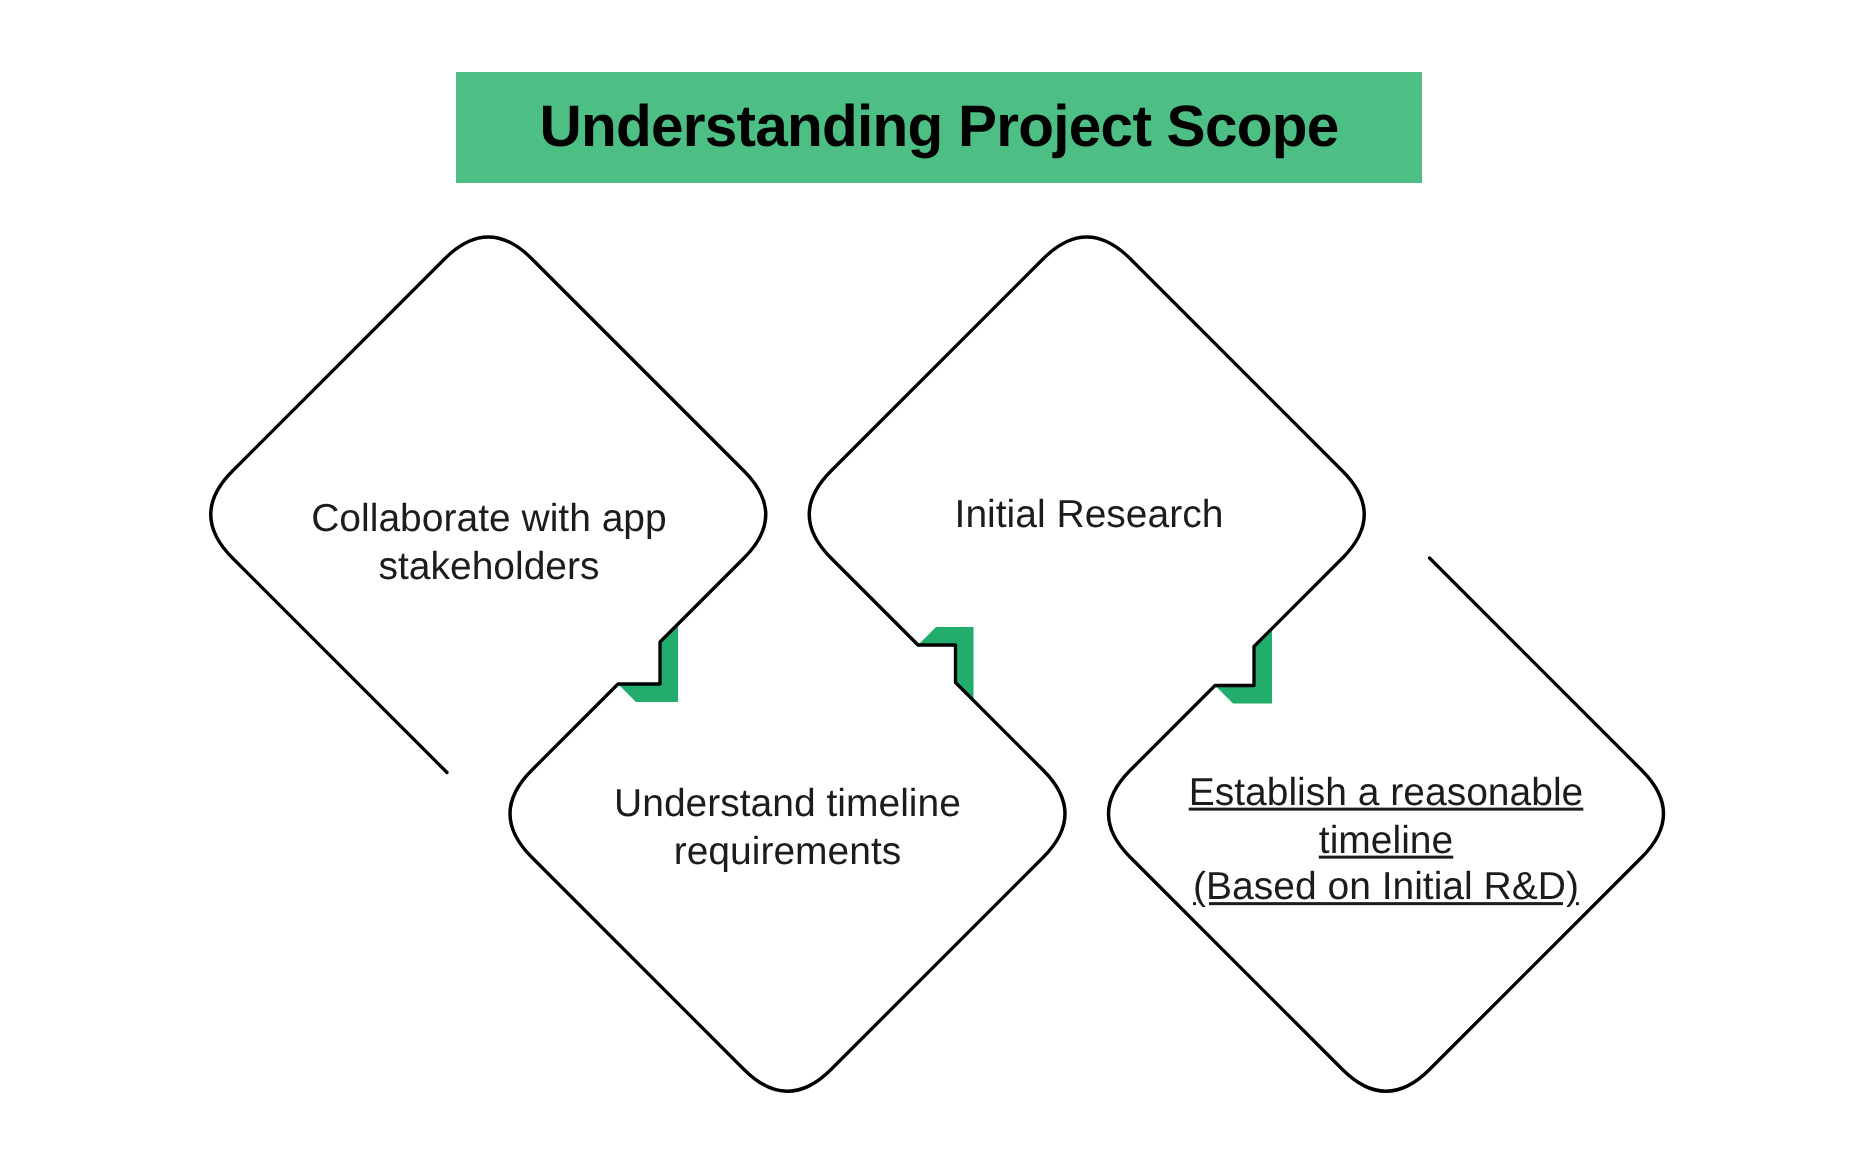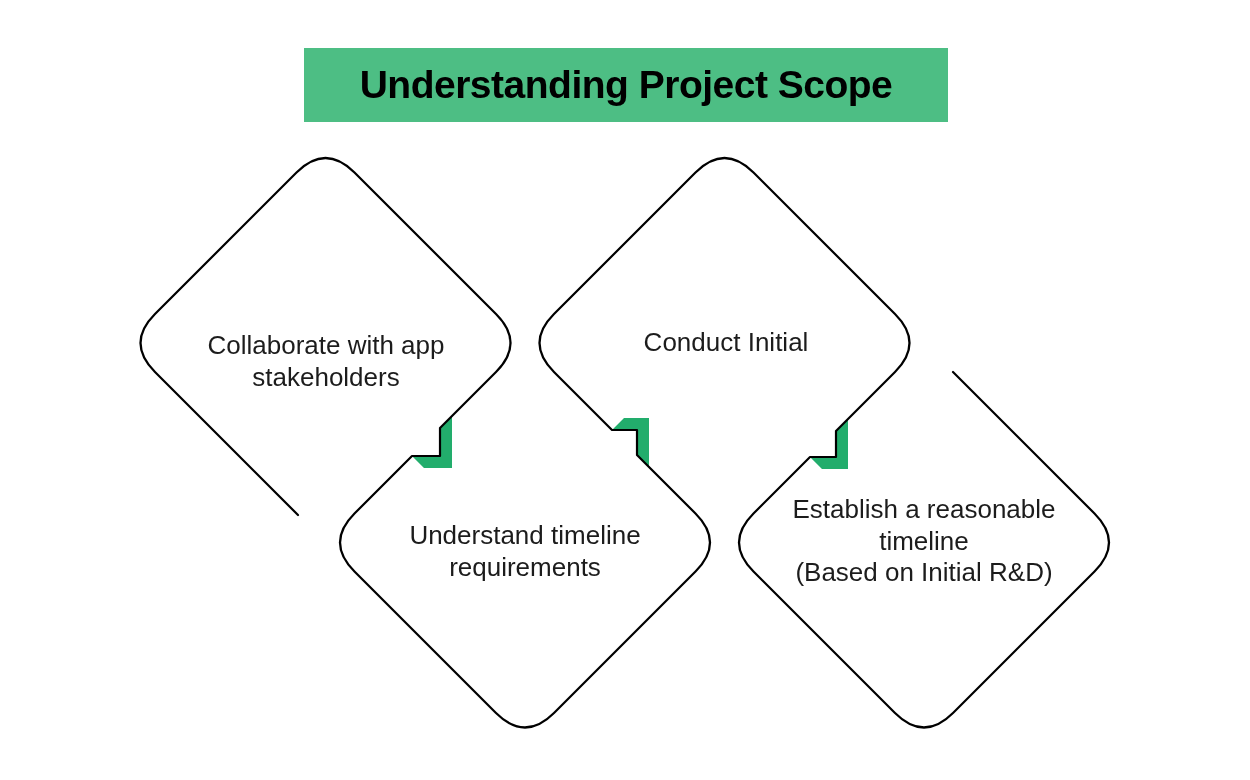--- a/index.html
+++ b/index.html
@@ -49,21 +49,21 @@
     width:330px;
     text-align:center;
     font-size:26px;
     line-height:1.22;
     color:var(--text);
     white-space:pre-line;
   }
   .label-collaborate{left:326px; top:362px;}
   .label-conduct{left:726px; top:343px;}
   .label-understand{left:525px; top:552px;}
-  .label-establish{left:924px; top:542px;}
+  .label-establish{left:924px; top:560px;text-decoration:underline;}
 </style>
 </head>
 <body>
 
 <div class="stage">
 
   <div class="title-banner">
     <h1>Understanding Project Scope</h1>
   </div>
 
@@ -106,21 +106,21 @@
              L 895,713
              Q 924,742 953,713
              L 1094.5,571.5
              Q 1123.5,542.5 1094.5,513.5
              L 953,372"></path>
   </svg>
 
   <div class="node-label label-collaborate">Collaborate with app
 stakeholders</div>
 
-  <div class="node-label label-conduct">Conduct Initial</div>
+  <div class="node-label label-conduct">Initial Research</div>
 
   <div class="node-label label-understand">Understand timeline
 requirements</div>
 
   <div class="node-label label-establish">Establish a reasonable
 timeline
 (Based on Initial R&amp;D)</div>
 
 </div>
 

